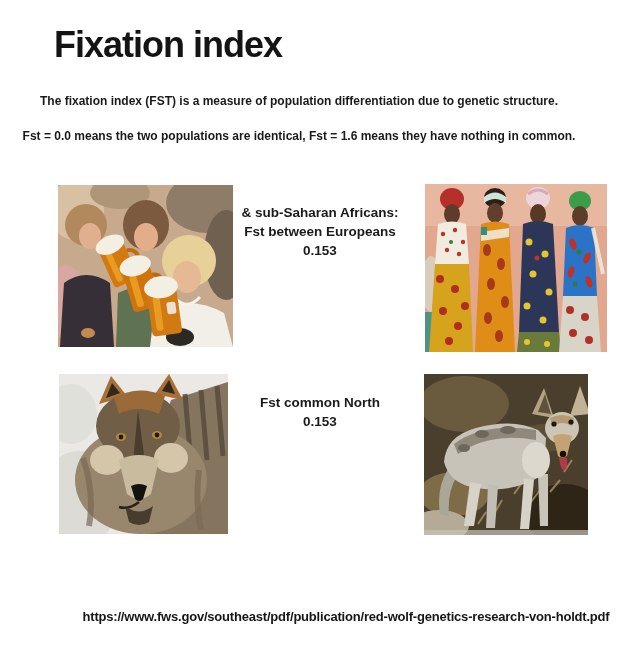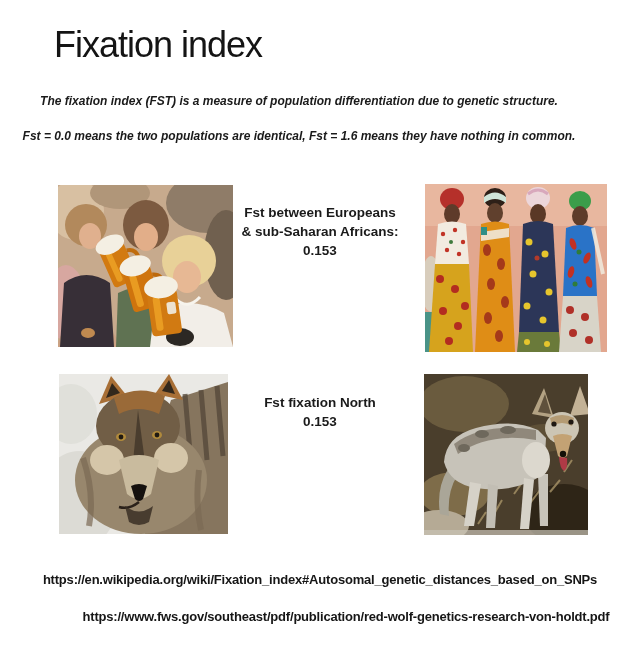--- a/index.html
+++ b/index.html
@@ -4,26 +4,26 @@
 <style>
   * { margin:0; padding:0; box-sizing:border-box; }
   html,body { background:#ffffff; }
   body { font-family:"Liberation Sans","DejaVu Sans",sans-serif; }
   .canvas {
     position:relative; width:640px; height:648px; margin:0 auto;
     background:#ffffff; overflow:hidden; color:#171717;
   }
   .title {
     position:absolute; left:54px; top:24px;
-    font-size:36px; font-weight:400; letter-spacing:-1px; color:#141414;
+    font-size:36px; font-weight:700; letter-spacing:-1px; color:#141414;
     white-space:nowrap;
   }
   .sub {
     position:absolute; left:0; width:598px; text-align:center;
-    font-size:12px; font-weight:700; color:#1a1a1a; white-space:nowrap;font-style:italic;
+    font-size:12px; font-weight:700; color:#1a1a1a; white-space:nowrap;
   }
   .sub1 { top:94px; }
   .sub2 { top:129px; }
   .photo { position:absolute; overflow:hidden; background:#ddd; }
   .photo svg { display:block; width:100%; height:100%; }
   .photo-beer   { left:58px;  top:185px; width:175px; height:162px; }
   .photo-women  { left:425px; top:184px; width:182px; height:168px; }
   .photo-wolf   { left:59px;  top:374px; width:169px; height:160px; }
   .photo-coyote { left:424px; top:374px; width:164px; height:161px; }
   .caption {
@@ -94,22 +94,22 @@
       <g transform="translate(106,124) rotate(-8)">
         <rect x="-15" y="-18" width="30" height="44" rx="4" fill="#d17a12"></rect>
         <rect x="-10" y="-13" width="7" height="34" rx="3" fill="#eda226" opacity="0.85"></rect>
         <rect x="3" y="-6" width="9" height="12" rx="2" fill="#f0ede6" opacity="0.9"></rect>
         <ellipse cx="0" cy="-22" rx="17" ry="11" fill="#f4efe3"></ellipse>
       </g>
     </svg>
   </div>
 
   <div class="caption caption1">
+    <div>&amp; sub-Saharan Africans:</div>
     <div>Fst between Europeans</div>
-    <div>&amp; sub-Saharan Africans:</div>
     <div>0.153</div>
   </div>
 
   <div class="photo photo-women">
     <svg viewBox="0 0 182 168" preserveAspectRatio="none">
       <rect width="182" height="168" fill="#e2a78f"></rect>
       <rect width="182" height="42" fill="#edc2aa" opacity="0.6"></rect>
       <ellipse cx="6" cy="100" rx="10" ry="28" fill="#d8cdbc"></ellipse>
       <rect x="0" y="128" width="15" height="40" fill="#2e8f86" opacity="0.85"></rect>
       <g>
@@ -208,21 +208,21 @@
         <circle cx="98" cy="61" r="2.4" fill="#1f1912"></circle>
         <path d="M60,86 Q80,76 100,86 L92,120 Q80,130 68,120 Z" fill="#c9bb9e"></path>
         <path d="M72,112 Q80,108 88,112 L84,125 Q80,129 76,125 Z" fill="#15110e"></path>
         <path d="M80,128 Q70,136 60,133" stroke="#2a211a" stroke-width="2.5" fill="none"></path>
         <path d="M66,132 Q80,143 94,132 L90,148 Q80,154 70,148 Z" fill="#3a2f24" opacity="0.85"></path>
       </g>
     </svg>
   </div>
 
   <div class="caption caption2">
-    <div>Fst fixation North</div>
+    <div>Fst common North</div>
     <div>0.153</div>
   </div>
 
   <div class="photo photo-coyote">
     <svg viewBox="0 0 164 161" preserveAspectRatio="none">
       <rect width="164" height="161" fill="#4a3e2c"></rect>
       <g>
         <ellipse cx="40" cy="30" rx="45" ry="28" fill="#6a5b3e"></ellipse>
         <ellipse cx="140" cy="140" rx="40" ry="30" fill="#2e2517"></ellipse>
         <ellipse cx="30" cy="120" rx="35" ry="22" fill="#7e6c49"></ellipse>
@@ -250,16 +250,15 @@
         <circle cx="130" cy="50" r="2.6" fill="#1e1812"></circle>
         <circle cx="147" cy="48" r="2.6" fill="#1e1812"></circle>
         <path d="M129,62 Q138,58 148,62 L143,82 Q138,86 134,82 Z" fill="#c3a274"></path>
         <circle cx="139" cy="80" r="3.2" fill="#131008"></circle>
         <path d="M135,83 Q136,95 140,97 Q144,95 143,84 Z" fill="#b03a46"></path>
       </g>
       <rect y="156" width="164" height="5" fill="#c9c3b6" opacity="0.7"></rect>
     </svg>
   </div>
 
-  <div class="url url1">https://en.wikipedia.org/wiki/Fixation_index#Autosomal_genetic_distances_based_on_SNPs</div>
   <div class="url url2">https://www.fws.gov/southeast/pdf/publication/red-wolf-genetics-research-von-holdt.pdf</div>
 
 </div>
 
 </body></html>

